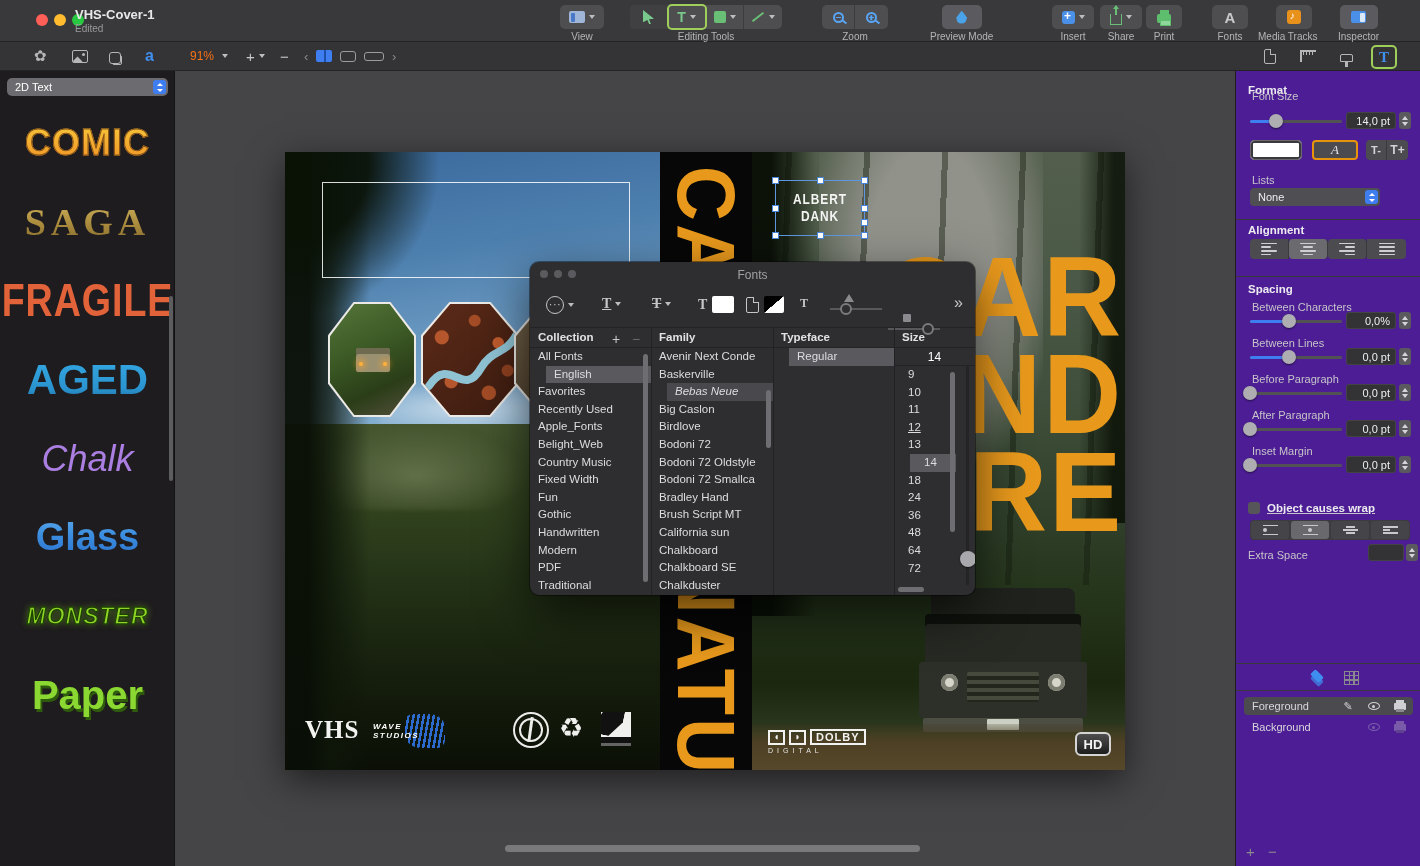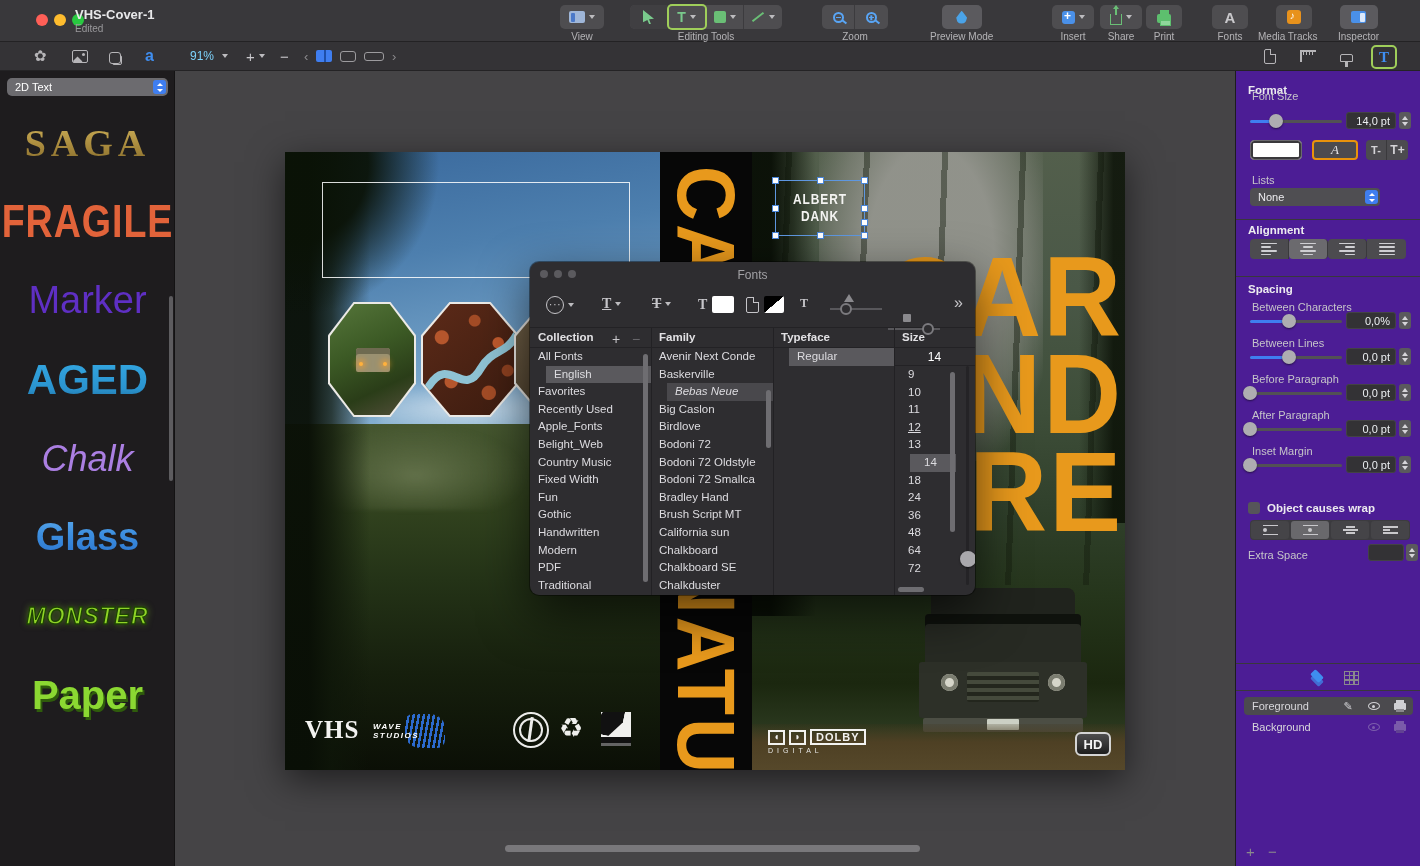--- a/index.html
+++ b/index.html
@@ -50,21 +50,21 @@
   
   .toolbar2 { position:absolute; left:0; top:42px; width:1420px; height:29px; background:#343336; border-bottom:1px solid #242325; z-index:70; }
   .t2-item { position:absolute; top:4px; height:20px; display:flex; align-items:center; color:#b6b5b8; font-size:12px; }
   .flower-ic { font-size:15px; color:#b6b5b8; }
   .img-ic { width:16px; height:13px; border:1.3px solid #b6b5b8; border-radius:2px; position:relative; overflow:hidden; }
   .img-ic::before { content:""; position:absolute; left:1px; bottom:-3px; width:7px; height:7px; background:#b6b5b8; transform:rotate(45deg); }
   .img-ic::after { content:""; position:absolute; right:2px; top:2px; width:3px; height:3px; border-radius:50%; background:#b6b5b8; }
   .shapes-ic { width:10px; height:10px; border:1.3px solid #b6b5b8; border-radius:2px; position:relative; }
   .shapes-ic::before { content:""; position:absolute; left:-4px; top:-4px; width:10px; height:10px; border:1.3px solid #b6b5b8; border-radius:3px; background:#343336; }
   .a-ic { font-size:16px; font-weight:bold; color:#3f8ef0; }
-  .zoomdd { display:flex; align-items:center; gap:4px; font-size:12px; color:#7dd3fc; }
+  .zoomdd { display:flex; align-items:center; gap:4px; font-size:12px; color:#f97316; }
   .pg-pair { width:16px; height:12px; background:#3f7ef0; border-radius:2px; position:relative; }
   .pg-pair::before { content:""; position:absolute; left:50%; top:0; width:1.5px; height:100%; background:#1e4fa8; }
   .pg-rect { width:16px; height:11px; border:1.3px solid #9c9b9e; border-radius:3px; }
   .pg-wide { width:20px; height:9px; border:1.3px solid #9c9b9e; border-radius:3px; }
   .nav-ar { color:#8a898c; font-size:13px; }
   .doc-ic { width:12px; height:15px; border:1.3px solid #b6b5b8; border-radius:2px; position:relative; }
   .doc-ic::before { content:""; position:absolute; right:-1px; top:-1px; width:5px; height:5px; background:#343336; border-left:1.3px solid #b6b5b8; border-bottom:1.3px solid #b6b5b8; }
   .ruler-ic { width:16px; height:12px; border-left:2px solid #b6b5b8; border-top:2px solid #b6b5b8; position:relative; }
   .ruler-ic::before { content:""; position:absolute; left:1px; top:-1px; width:11px; height:4px;
      background:repeating-linear-gradient(90deg,#b6b5b8 0 1px,transparent 1px 3px); }
@@ -425,32 +425,32 @@
       </div>
   </div>
 
   <div class="sidebar">
     <div class="mode-dd">
       <span>2D Text</span>
       <span class="bluestp"></span>
     </div>
     <div class="style-list">
 
+        <div class="style-item style-comic">
+          <span>COMIC</span>
+        </div>
 
         <div class="style-item style-saga">
           <span>SAGA</span>
         </div>
 
         <div class="style-item style-fragile">
           <span>FRAGILE</span>
         </div>
 
-        <div class="style-item style-marker">
-          <span>Marker</span>
-        </div>
 
         <div class="style-item style-aged">
           <span>AGED</span>
         </div>
 
         <div class="style-item style-chalk">
           <span>Chalk</span>
         </div>
 
         <div class="style-item style-glass">
@@ -818,21 +818,21 @@
           <div class="slider fillvar" style="position: absolute; left: 14px; top: 13px; width: 92px; --fill: 0%;">
             <span class="tr"></span>
             <span class="fl"></span>
             <span class="th"></span>
           </div>
           <span class="vfield" style="left:110px;top:11px;width:50px;">0,0 pt</span>
           <span class="stp" style="left:163px;top:11px;"></span>
         </div>
       </div>
 
-    <div style="position:absolute;left:12px;top:431px;display:flex;align-items:center;gap:7px;">
+    <div style="position:absolute;left:12px;top:431px;display:flex;align-items:center;gap:7px;text-decoration:underline;">
       <span class="checkbox"></span>
       <span class="ins-h">Object causes wrap</span>
     </div>
     <div style="position:absolute;left:14px;top:449px;display:flex;gap:2px;background:#3c3b3f;border-radius:4px;padding:1px;">
       <div class="wrapbtn">
           <span class="wr">
             <i></i>
             <i class="dot"></i>
             <i></i>
           </span>

